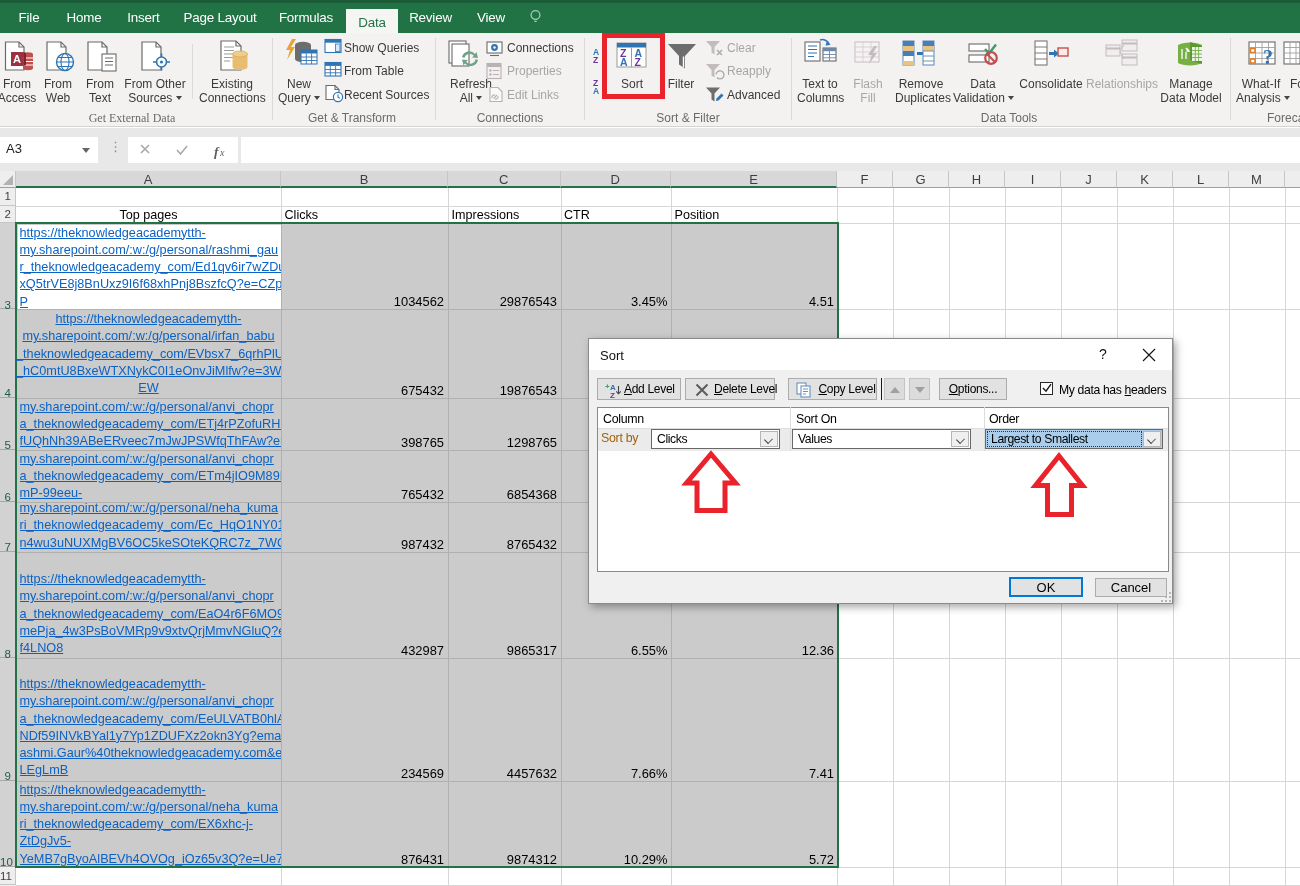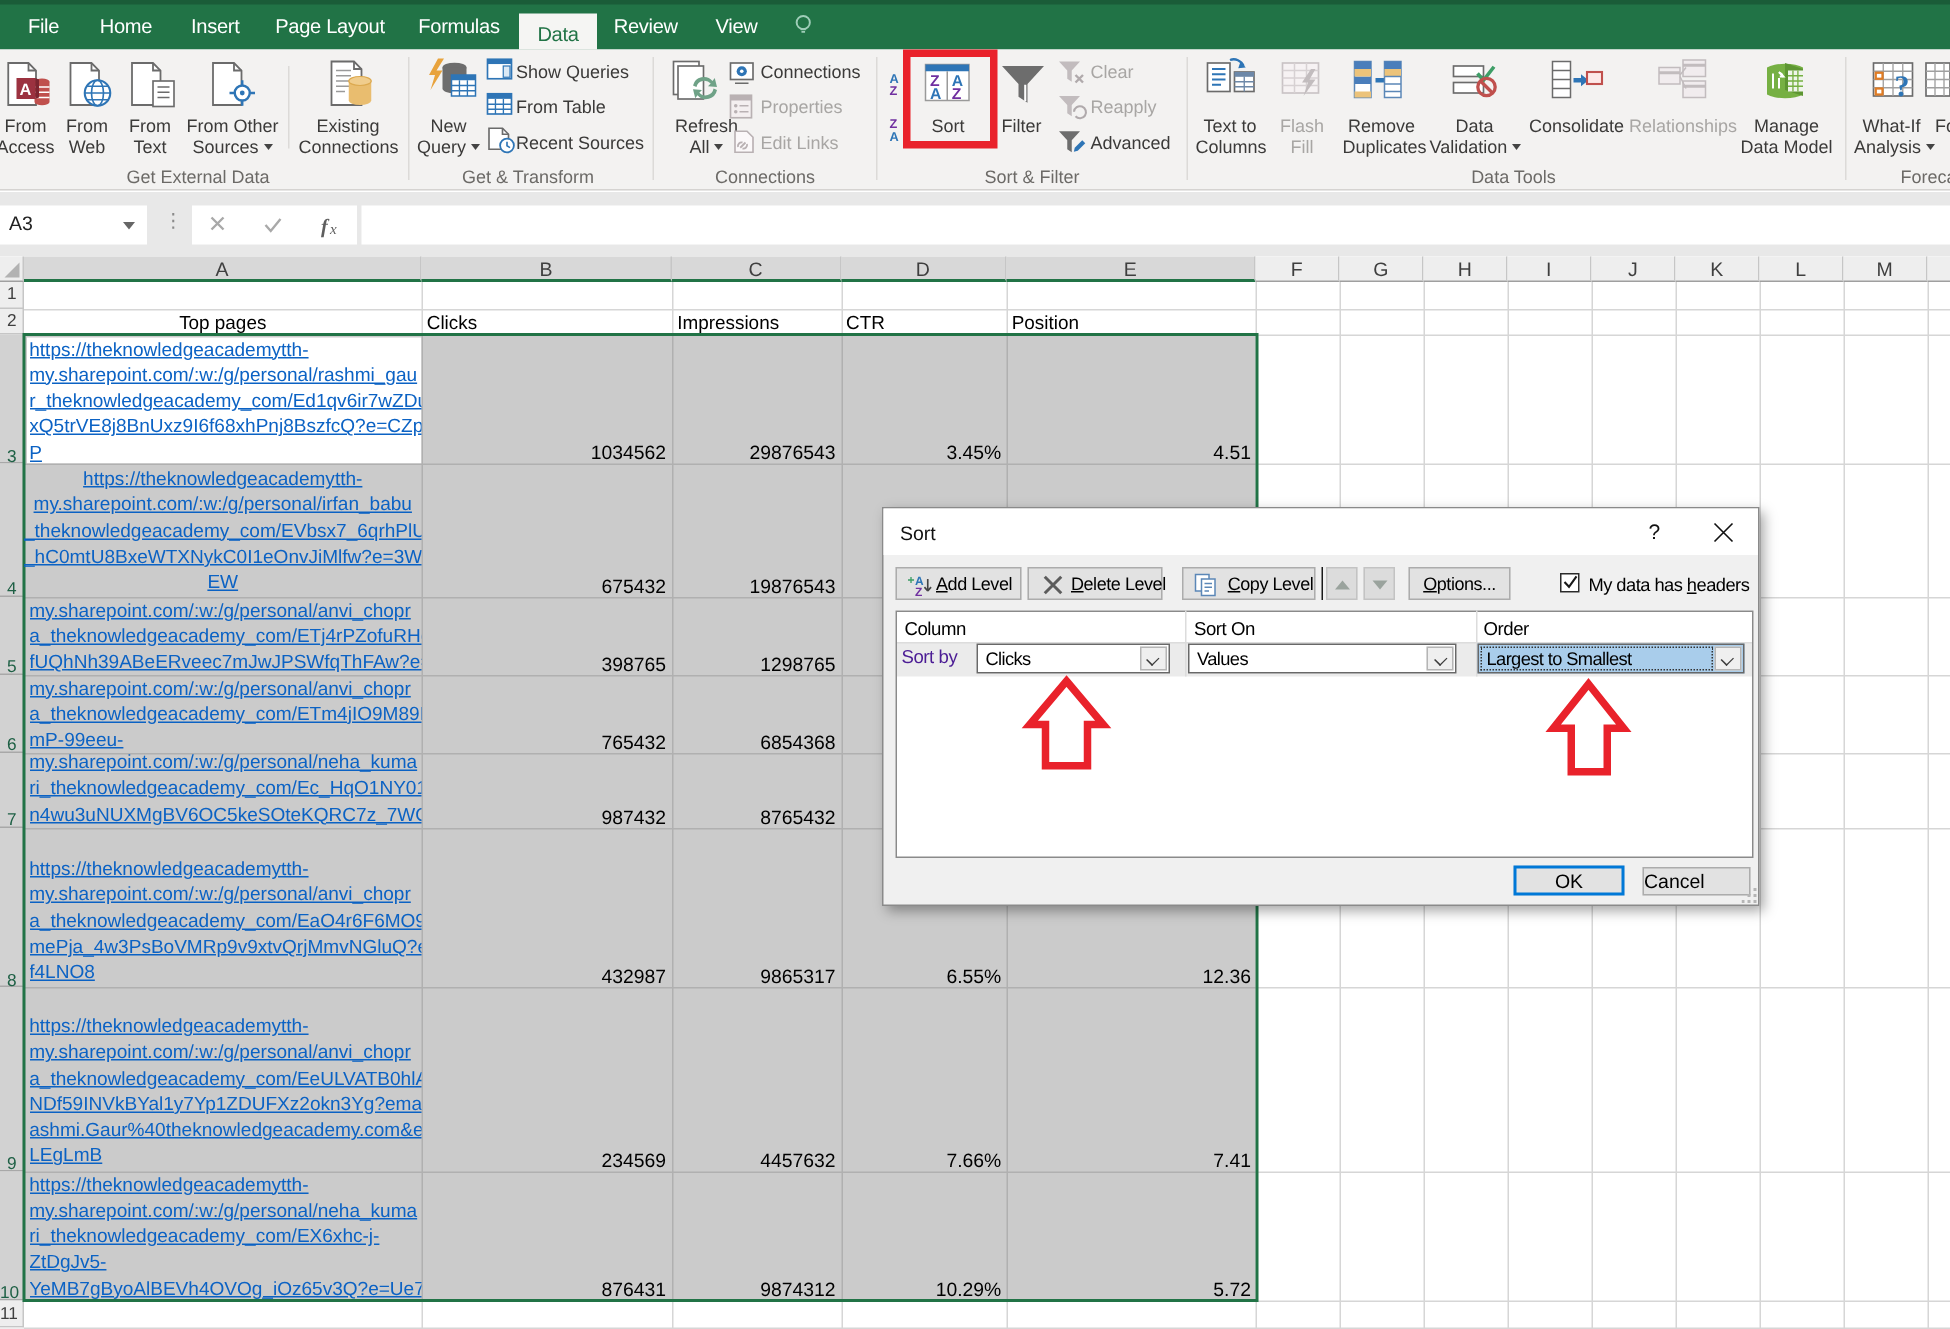--- a/index.html
+++ b/index.html
@@ -67,21 +67,21 @@
 <div class="abs" id="tab-data">Data</div>
 
 <div class="abs" id="ribbon">
   <div class="rsep2" style="left:192px;"></div>
   <div class="rsep" style="left:272px;"></div>
   <div class="rsep" style="left:435px;"></div>
   <div class="rsep" style="left:584px;"></div>
   <div class="rsep" style="left:791px;"></div>
   <div class="rsep" style="left:1230px;"></div>
 
-  <div class="rlabel" style="left:77px;width:110px;">Get External Data</div>
+  <div class="rlabel" style="left:77px;width:110px;font-family:Liberation Serif, serif;">Get External Data</div>
   <div class="rlabel" style="left:302px;width:100px;">Get &amp; Transform</div>
   <div class="rlabel" style="left:470px;width:80px;">Connections</div>
   <div class="rlabel" style="left:648px;width:80px;">Sort &amp; Filter</div>
   <div class="rlabel" style="left:977px;width:64px;">Data Tools</div>
   <div class="rlabel" style="left:1267px;width:60px;text-align:left;">Foreca</div>
 
   <div class="btxt" style="left:-3px;top:44px;width:40px;">From<br>Access</div>
   <div class="btxt" style="left:38px;top:44px;width:40px;">From<br>Web</div>
   <div class="btxt" style="left:80px;top:44px;width:40px;">From<br>Text</div>
   <div class="btxt" style="left:122px;top:44px;width:66px;">From Other<br>Sources <span class="caret" style="margin-left:0"></span></div>
@@ -468,21 +468,21 @@
   <div class="abs" style="left:470px;top:44px;font-size:12.2px;letter-spacing:-0.35px;color:#000;white-space:nowrap;">My data has <u>h</u>eaders</div>
 
   <div class="abs" style="left:7.5px;top:68px;width:572px;height:165px;background:#fff;border:1px solid #8a8a8a;"></div>
   <div class="abs" style="left:8.5px;top:89px;width:570px;height:22.5px;background:#ebebeb;"></div>
   <div class="abs" style="left:14px;top:72.5px;font-size:12.4px;letter-spacing:-0.3px;color:#000;">Column</div>
   <div class="abs" style="left:207px;top:72.5px;font-size:12.4px;letter-spacing:-0.3px;color:#000;">Sort On</div>
   <div class="abs" style="left:400px;top:72.5px;font-size:12.4px;letter-spacing:-0.3px;color:#000;">Order</div>
   <div class="abs" style="left:8.5px;top:88.5px;width:570px;height:1px;background:#dcdcdc;"></div>
   <div class="abs" style="left:201px;top:68px;width:1px;height:43.5px;background:#dcdcdc;"></div>
   <div class="abs" style="left:394.5px;top:68px;width:1px;height:43.5px;background:#dcdcdc;"></div>
-  <div class="abs" style="left:12px;top:92px;font-size:12.4px;letter-spacing:-0.3px;color:#4c1d95;">Sort by</div>
+  <div class="abs" style="left:12px;top:92px;font-size:12.4px;letter-spacing:-0.3px;color:#a16207;">Sort by</div>
 
   <div class="combo" style="left:62px;width:128.5px;">
     <div style="margin:2px 0 0 5px;">Clicks</div>
     <div class="arr">
         <div class="chev"></div>
       </div>
   </div>
   <div class="combo" style="left:203px;width:179px;">
     <div style="margin:2px 0 0 5px;">Values</div>
     <div class="arr">
@@ -491,21 +491,21 @@
   </div>
   <div class="combo" style="left:396px;width:177.5px;background:#a9cdeb;">
     <div class="abs" style="left:1px;top:1px;width:155px;height:15.5px;outline:1px dotted #333;outline-offset:-1px;"></div>
     <div style="margin:2px 0 0 5px;">Largest to Smallest</div>
     <div class="arr">
         <div class="chev"></div>
       </div>
   </div>
 
   <div class="abs" style="left:420px;top:237.5px;width:74px;height:20.5px;background:#e2e2e2;border:2px solid #0078d7;font-size:13px;text-align:center;line-height:17px;color:#000;">OK</div>
-  <div class="abs" style="left:506px;top:238.5px;width:72px;height:19px;background:#e2e2e2;border:1px solid #acacac;font-size:13px;line-height:17.5px;color:#000;">Cancel</div>
+  <div class="abs" style="left:506px;top:238.5px;width:72px;height:19px;background:#e2e2e2;border:1px solid #acacac;font-size:13px;text-align:center;line-height:17.5px;color:#000;">Cancel</div>
 
   <svg class="abs" style="left:572px;top:253px;" width="11" height="11" viewBox="0 0 11 11">
     <g fill="#b5b5b5">
         <rect x="8" y="8" width="2" height="2"></rect>
         <rect x="8" y="4" width="2" height="2"></rect>
         <rect x="4" y="8" width="2" height="2"></rect>
         <rect x="8" y="0" width="2" height="2"></rect>
         <rect x="4" y="4" width="2" height="2"></rect>
         <rect x="0" y="8" width="2" height="2"></rect>
       </g>

